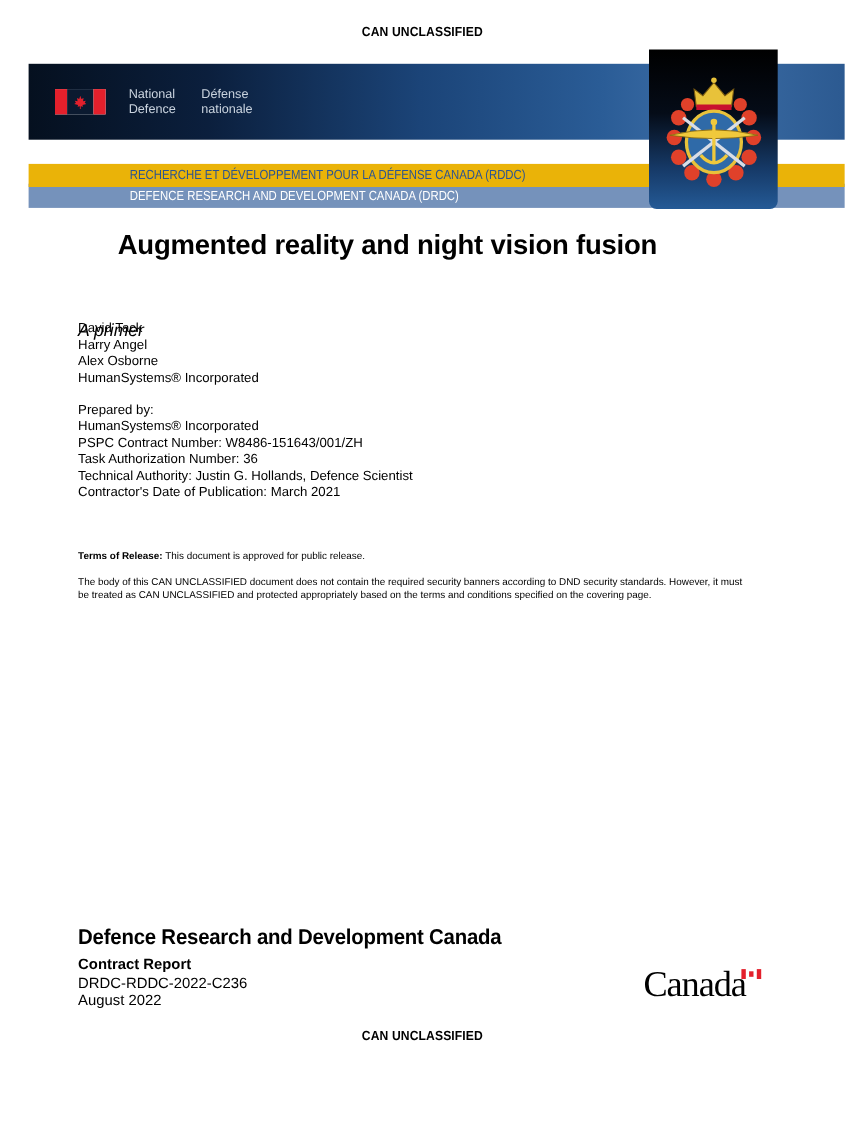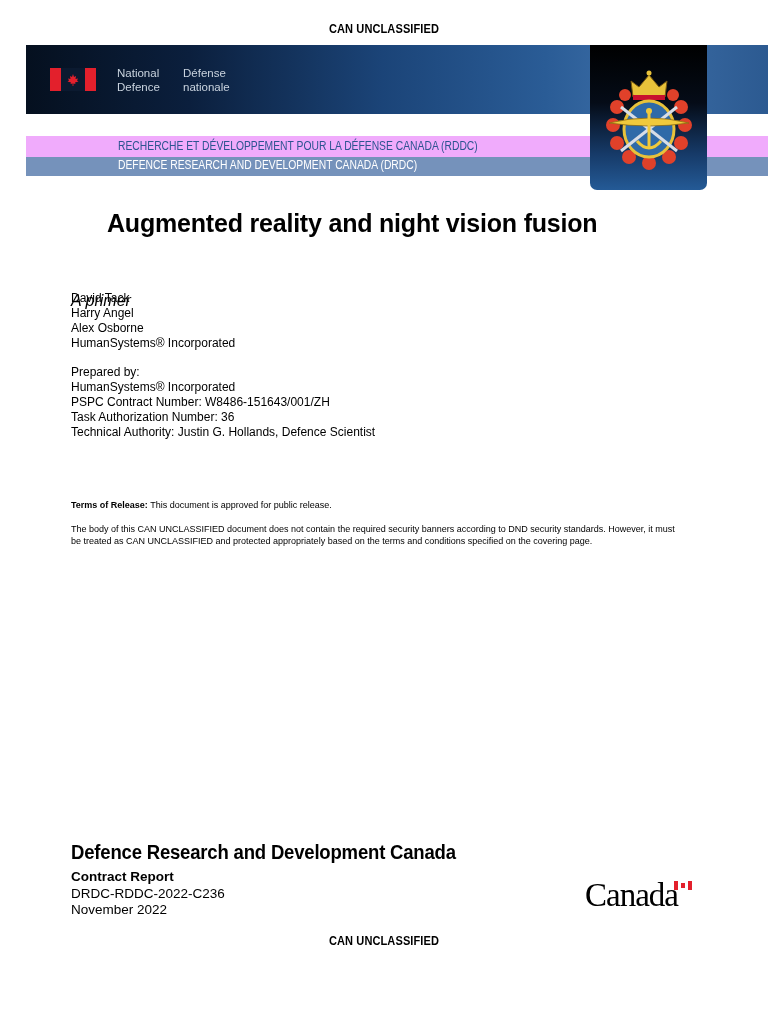--- a/index.html
+++ b/index.html
@@ -4,25 +4,25 @@
 <style>
   html, body { margin:0; padding:0; background:#ffffff; }
   body { width:768px; height:1024px; position:relative; overflow:hidden;
          font-family:"Liberation Sans", sans-serif; color:#000; }
   .classif { position:absolute; left:0; width:768px; text-align:center;
              font-family:"Liberation Sans", sans-serif; font-weight:bold; font-size:12px;
              letter-spacing:0.1px; transform:scaleX(0.92); }
   .classif.top { top:22px; }
   .classif.bottom { top:934px; }
 
-  .banner { position:absolute; left:26px; top:45px; width:742px; height:112px; }
+  .banner { position:absolute; left:26px; top:58px; width:742px; height:112px; }
   .band-dark { position:absolute; left:0; top:0; width:100%; height:69px;
      background:linear-gradient(90deg,#05101f 0%,#0b1f3d 22%,#1b4478 48%,#2a5c96 70%,#3c6da6 82%,#2c5a91 100%); }
   .band-mid { position:absolute; left:0; top:69px; width:100%; height:22px; background:#7592bb;margin-top:40px; }
-  .band-light { position:absolute; left:0; top:91px; width:100%; height:21px; background:#f0abfc; }
+  .band-light { position:absolute; left:0; top:91px; width:100%; height:21px; background:#eab308; }
   .band-text { position:absolute; left:92px; font-size:12px; white-space:nowrap;
      transform-origin:left center; transform:scaleX(0.86); }
   .band-mid .band-text { color:#ffffff; top:4px; }
   .band-light .band-text { color:#2c5490; top:3px; }
 
   .flag { position:absolute; left:24px; top:23px; width:46px; height:23px; background:#fff; }
   .flag .bar { position:absolute; top:0; width:11px; height:23px; background:#e3202c; }
   .flag .bar.l { left:0; } .flag .bar.r { right:0; }
   .flag .leaf { position:absolute; left:11px; top:0; width:24px; height:23px; background:#0b1a30;
                 display:flex; align-items:center; justify-content:center; }
@@ -126,31 +126,32 @@
   <div>Alex Osborne</div>
   <div>HumanSystems® Incorporated</div>
 </div>
 
 <div class="lines prepared">
   <div>Prepared by:</div>
   <div>HumanSystems® Incorporated</div>
   <div>PSPC Contract Number: W8486-151643/001/ZH</div>
   <div>Task Authorization Number: 36</div>
   <div>Technical Authority: Justin G. Hollands, Defence Scientist</div>
+  <div>Contractor's Date of Publication: March 2021</div>
 </div>
 
 <div class="terms"><b>Terms of Release:</b><span> This document is approved for public release.</span></div>
 
 <div class="notice">The body of this CAN UNCLASSIFIED document does not contain the required security banners according to DND security standards. However, it must be treated as CAN UNCLASSIFIED and protected appropriately based on the terms and conditions specified on the covering page.</div>
 
 <div class="org">Defence Research and Development Canada</div>
 <div class="report">
   <div class="rt">Contract Report</div>
   <div>DRDC-RDDC-2022-C236</div>
-  <div>November 2022</div>
+  <div>August 2022</div>
 </div>
 
 <div class="canada">
   <span class="word">Canada</span>
   <div class="mini-flag">
       <i class="a"></i>
       <i class="c"></i>
       <i class="b"></i>
     </div>
 </div>

